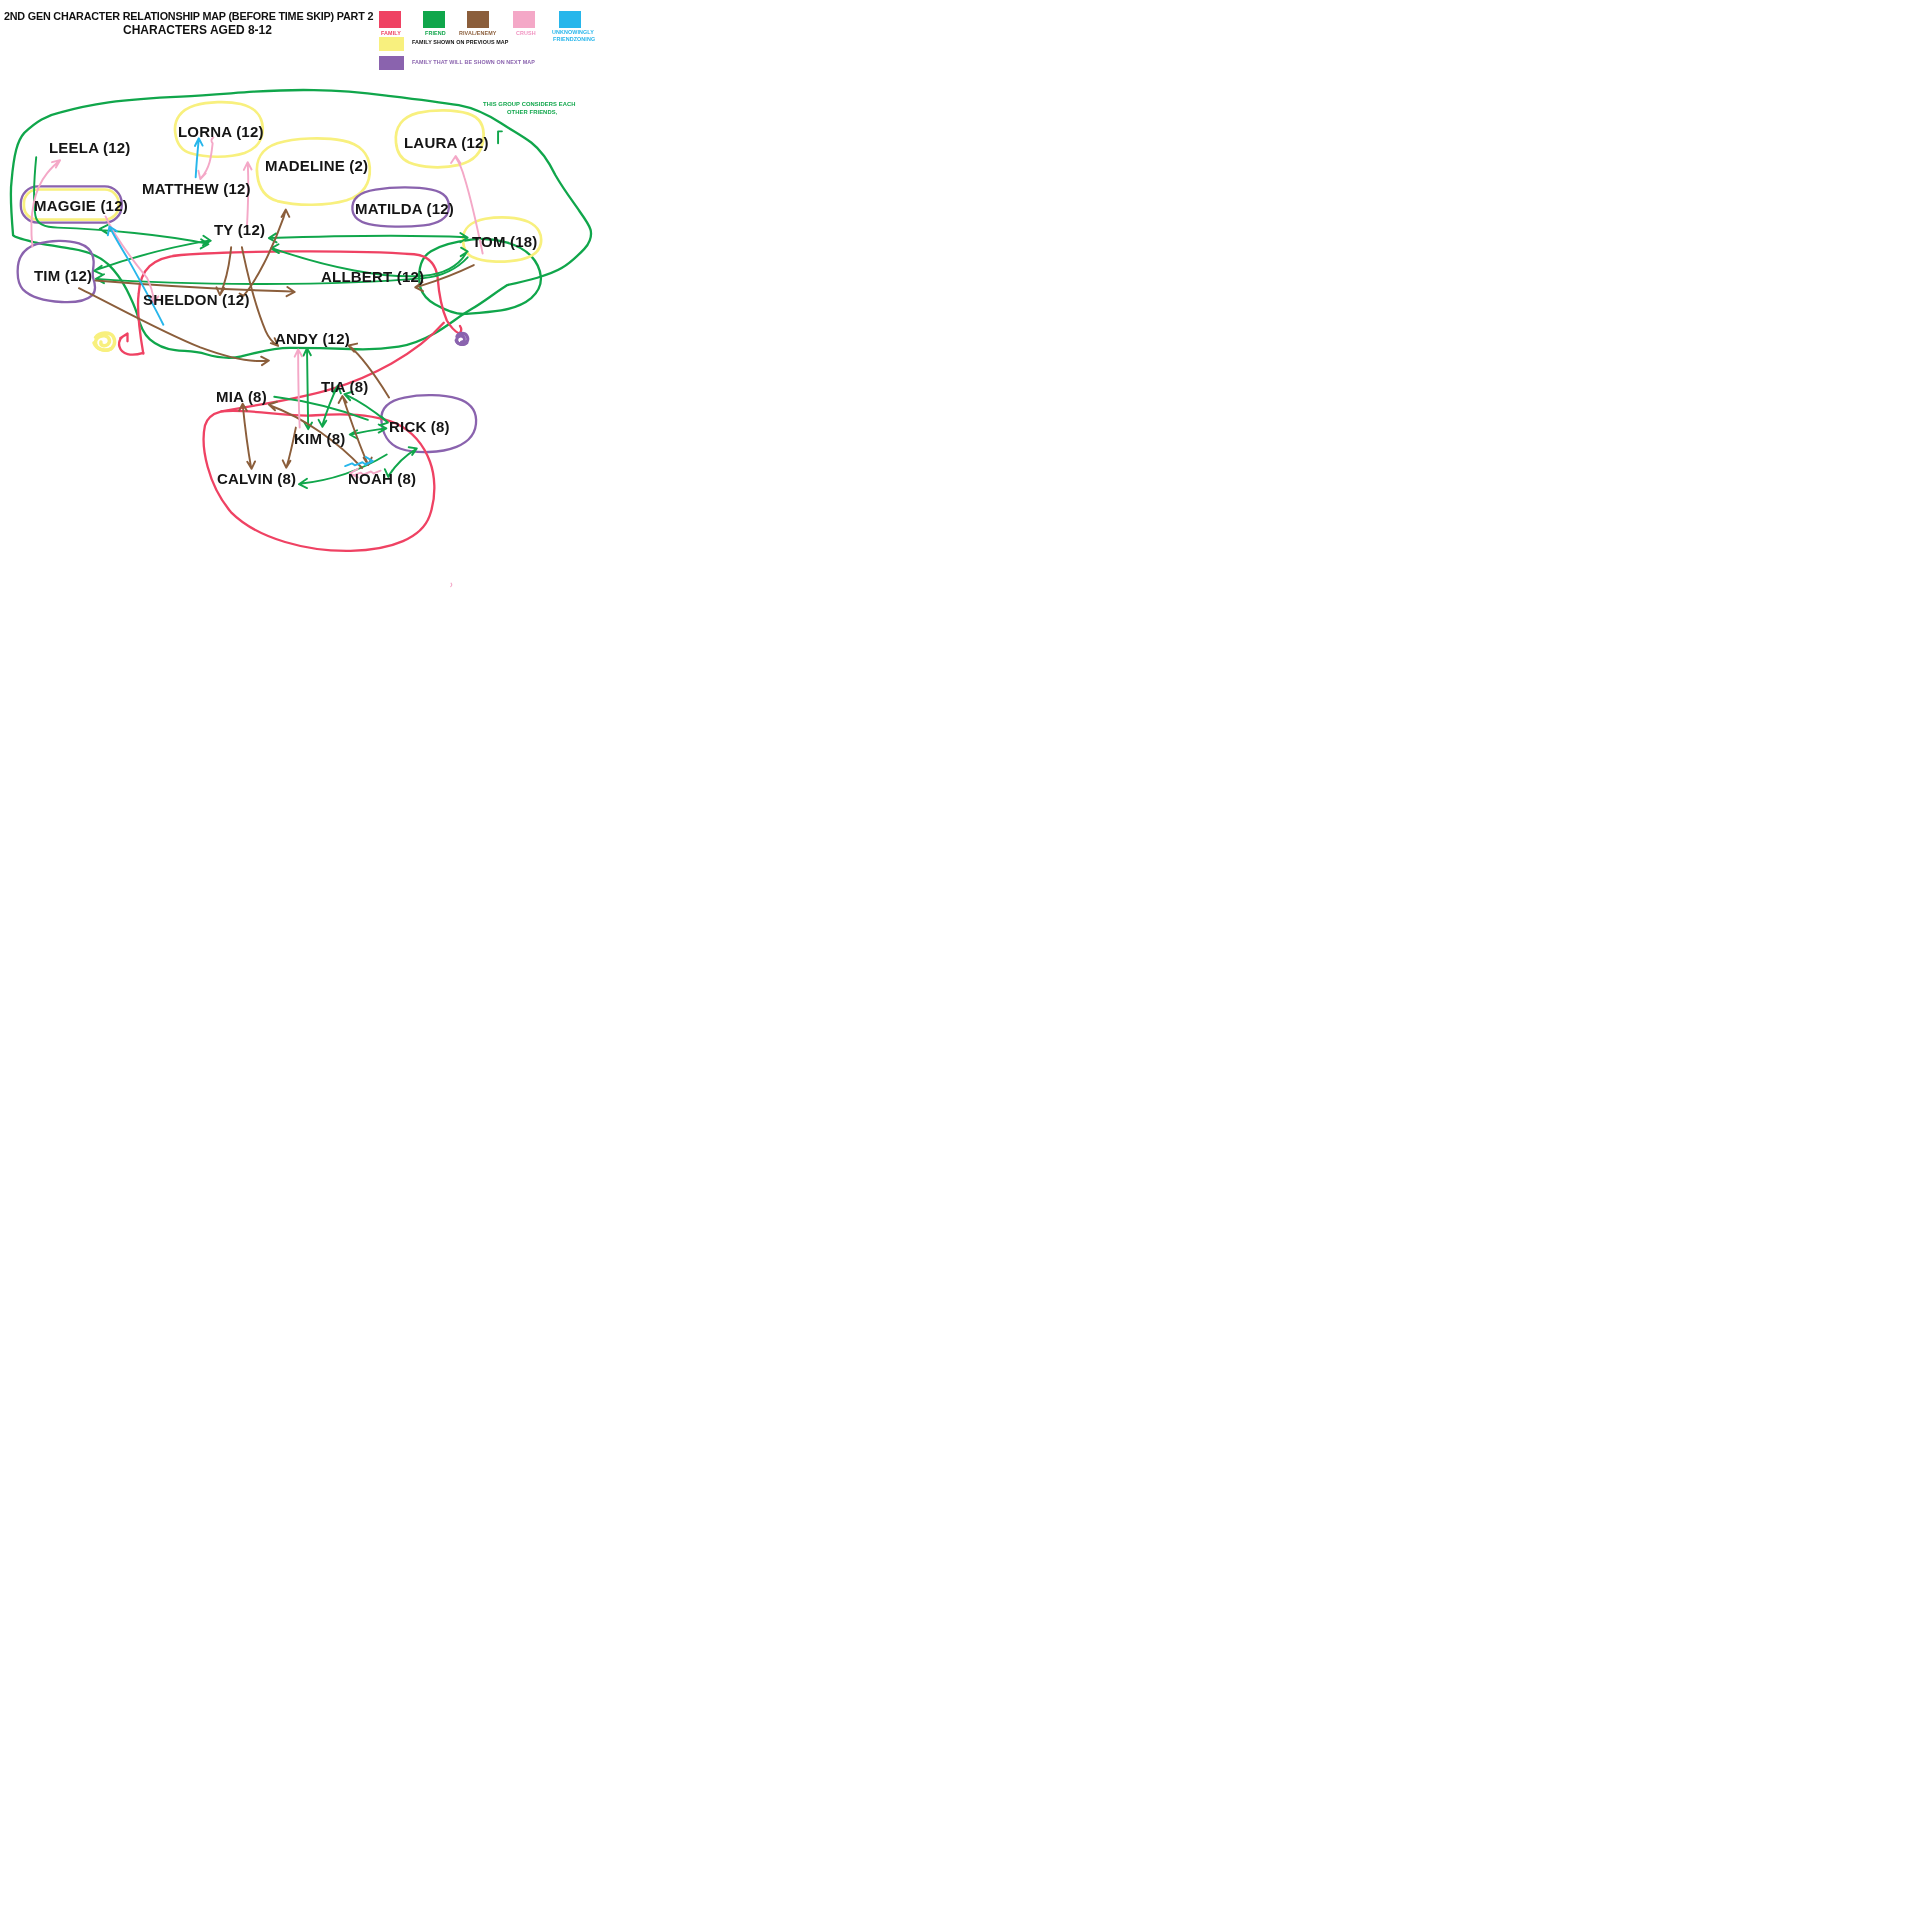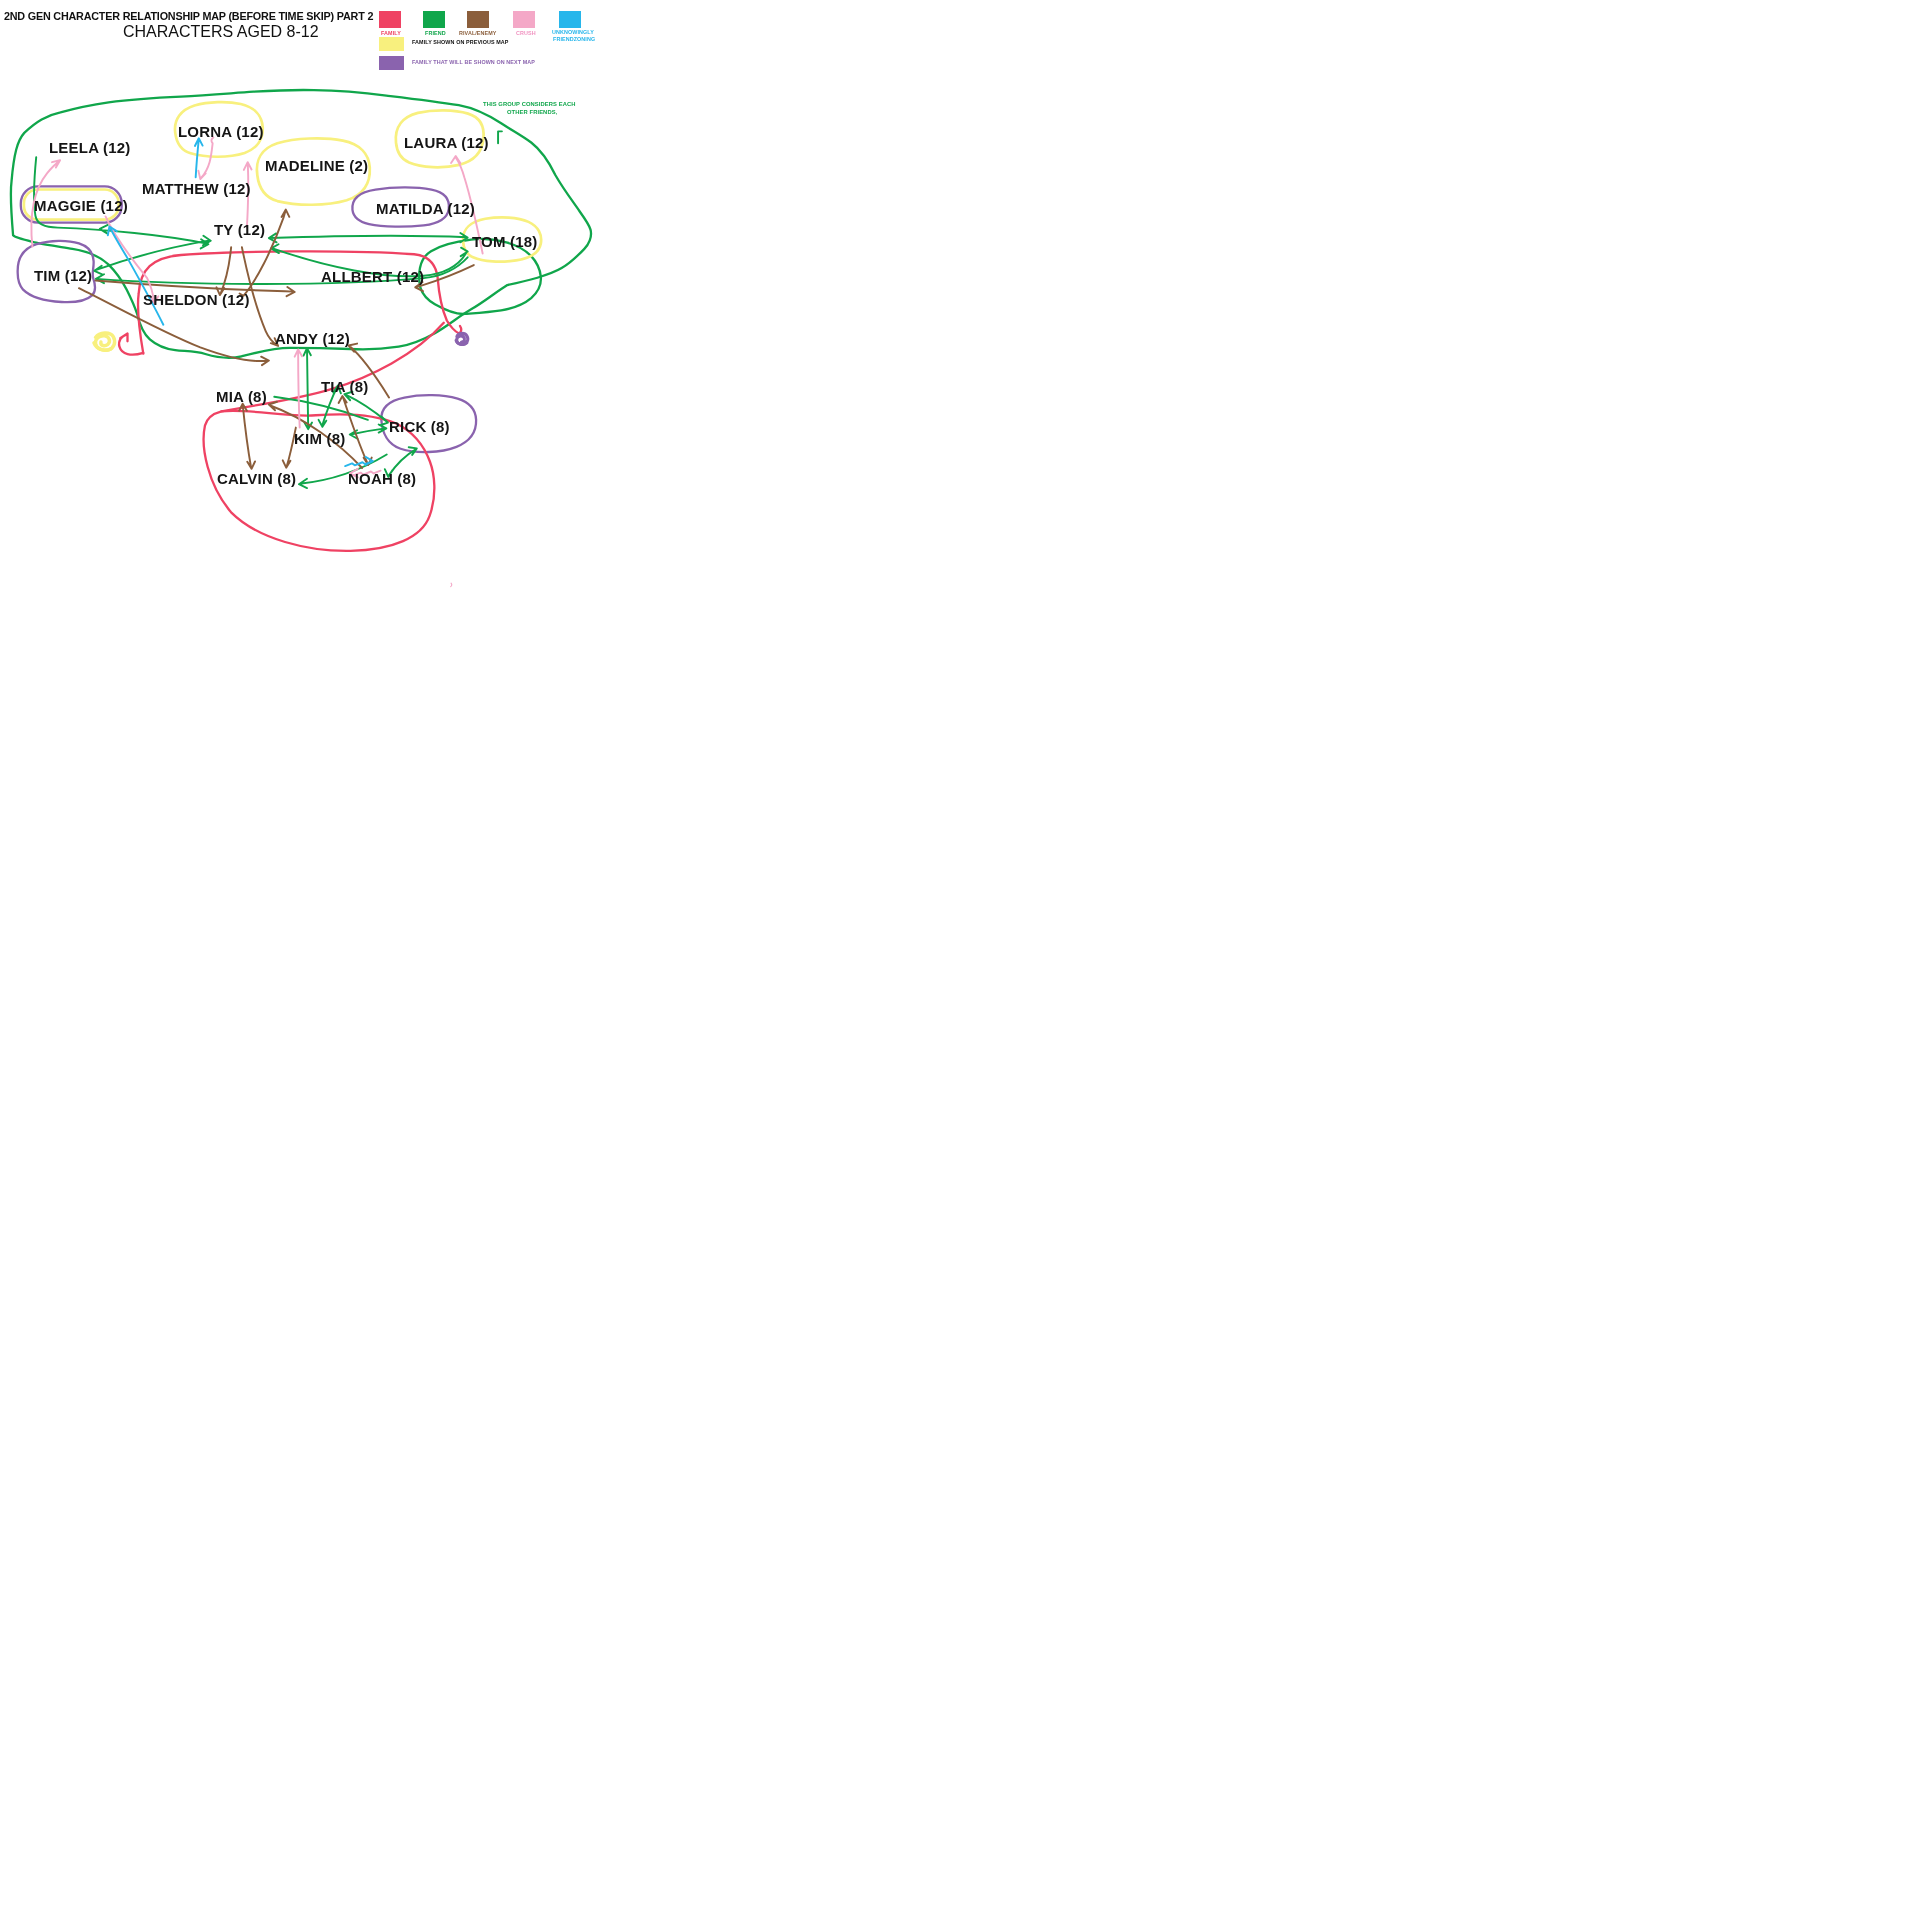--- a/index.html
+++ b/index.html
@@ -1,21 +1,21 @@
 <!DOCTYPE html>
 <html style="font-size:6.2px"><head>
 <meta charset="utf-8">
 <style>
   html,body{margin:0;padding:0;background:#ffffff;}
   #canvas{position:relative;width:604px;height:604px;background:#fff;overflow:hidden;
           font-family:"Liberation Sans","DejaVu Sans",sans-serif;}
   svg{position:absolute;left:0;top:0;}
   .lbl{position:absolute;font-weight:700;color:#151515;font-size:15px;letter-spacing:0.2px;white-space:nowrap;}
   .title{position:absolute;font-weight:700;color:#111;font-size:10.8px;letter-spacing:-0.2px;white-space:nowrap;}
-  .title2{position:absolute;font-weight:400;color:#111;font-size:16px;white-space:nowrap;}
+  .title2{position:absolute;font-weight:700;color:#111;font-size:12px;white-space:nowrap;}
   .leg-label{position:absolute;font-weight:700;font-size:5.4px;letter-spacing:0.1px;white-space:nowrap;}
   .chip{position:absolute;width:22.3px;height:17px;}
   .chip-wide{position:absolute;width:25px;height:14px;}
   .annot{position:absolute;font-weight:700;font-size:5.8px;color:#10A64B;white-space:nowrap;letter-spacing:0.1px;}
 </style>
 </head>
 <body>
 
 <div id="canvas">
 
@@ -142,21 +142,21 @@
 
   <div class="annot" style="left:483px;top:101px;">THIS GROUP CONSIDERS EACH</div>
   <div class="annot" style="left:507px;top:109px;">OTHER FRIENDS,</div>
 
   <div class="lbl" style="left:49px;top:139px;">LEELA (12)</div>
   <div class="lbl" style="left:178px;top:123px;">LORNA (12)</div>
   <div class="lbl" style="left:142px;top:180px;text-align:center;">MATTHEW (12)</div>
   <div class="lbl" style="left:265px;top:157px;">MADELINE (2)</div>
   <div class="lbl" style="left:404px;top:134px;">LAURA (12)</div>
   <div class="lbl" style="left:34px;top:197px;">MAGGIE (12)</div>
-  <div class="lbl" style="left:355px;top:200px;margin-left:21px;">MATILDA (12)</div>
+  <div class="lbl" style="left:355px;top:200px;">MATILDA (12)</div>
   <div class="lbl" style="left:214px;top:221px;">TY (12)</div>
   <div class="lbl" style="left:472px;top:233px;">TOM (18)</div>
   <div class="lbl" style="left:34px;top:267px;">TIM (12)</div>
   <div class="lbl" style="left:321px;top:268px;">ALLBERT (12)</div>
   <div class="lbl" style="left:143px;top:291px;">SHELDON (12)</div>
   <div class="lbl" style="left:275px;top:330px;">ANDY (12)</div>
   <div class="lbl" style="left:216px;top:388px;">MIA (8)</div>
   <div class="lbl" style="left:321px;top:378px;">TIA (8)</div>
   <div class="lbl" style="left:294px;top:430px;">KIM (8)</div>
   <div class="lbl" style="left:389px;top:418px;">RICK (8)</div>

